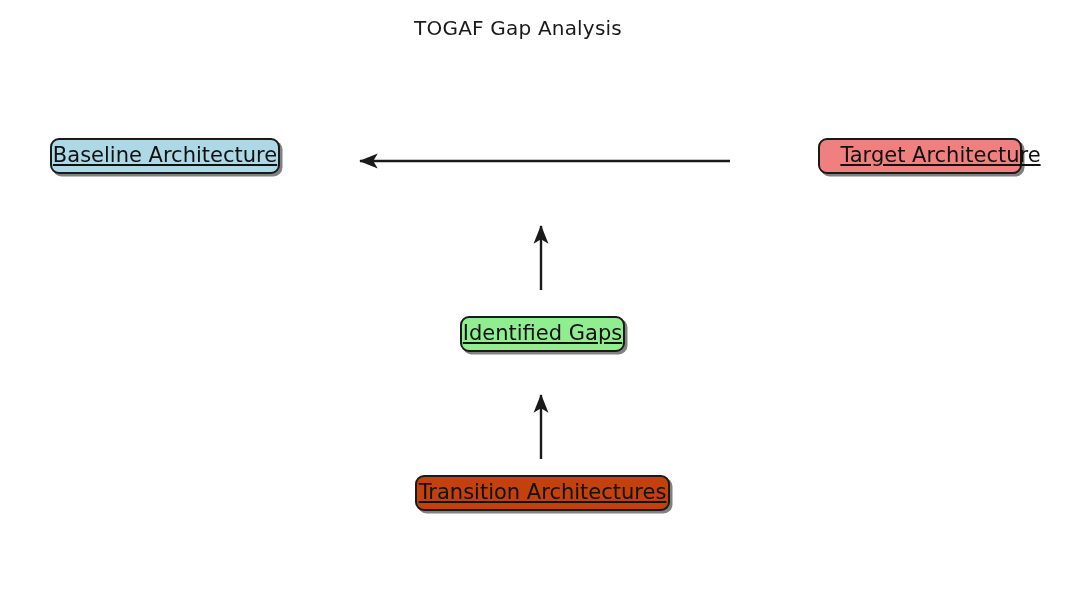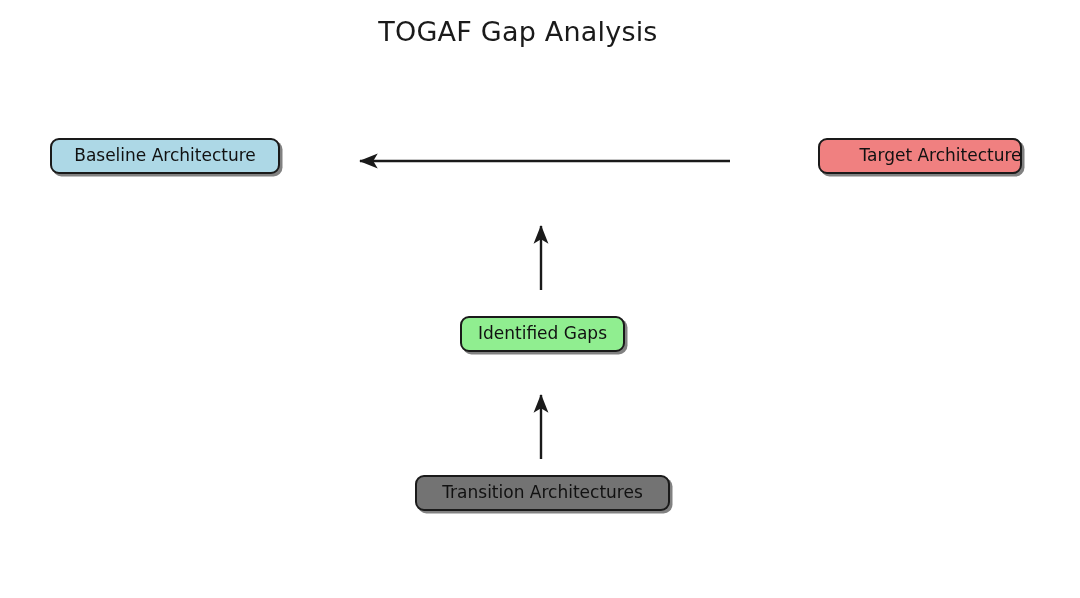--- a/index.html
+++ b/index.html
@@ -16,38 +16,39 @@
     height: 598px;
     background: #ffffff;
     overflow: hidden;
   }
   #diagram-title {
     position: absolute;
     left: 0;
     top: 16px;
     width: 1036px;
     text-align: center;
-    font-size: 27px;
+    font-size: 20px;
     color: #1a1a1a;
     font-family: "DejaVu Sans", sans-serif;
     letter-spacing: 0.2px;
   }
   .node {
     position: absolute;
     box-sizing: border-box;
     border: 2px solid #1a1a1a;
     border-radius: 9px;
     display: flex;
     align-items: center;
     justify-content: center;
-    font-size: 17px;
+    font-size: 21px;
     color: #111111;
     white-space: nowrap;
     box-shadow: 2.5px 2.5px 0 rgba(25,25,25,0.55);
     font-family: "DejaVu Sans", sans-serif;
+    text-decoration: underline;
   }
   .node-label {
     display: block;
     line-height: 1;
     padding-bottom: 1px;
   }
 
   
   #node-baseline   { left: 50px;  top: 138px; width: 230px; height: 36px; }
   #node-target     { left: 818px; top: 138px; width: 204px; height: 36px; padding-left: 41px; }
@@ -95,17 +96,17 @@
   </div>
 
   <div class="node" id="node-target" style="background:#F08080;">
     <span class="node-label">Target Architecture</span>
   </div>
 
   <div class="node" id="node-gaps" style="background:#90EE90;">
     <span class="node-label">Identified Gaps</span>
   </div>
 
-  <div class="node" id="node-transition" style="background:#737373;">
+  <div class="node" id="node-transition" style="background:#c2410c;">
     <span class="node-label">Transition Architectures</span>
   </div>
 
 </div>
 
 </body></html>

